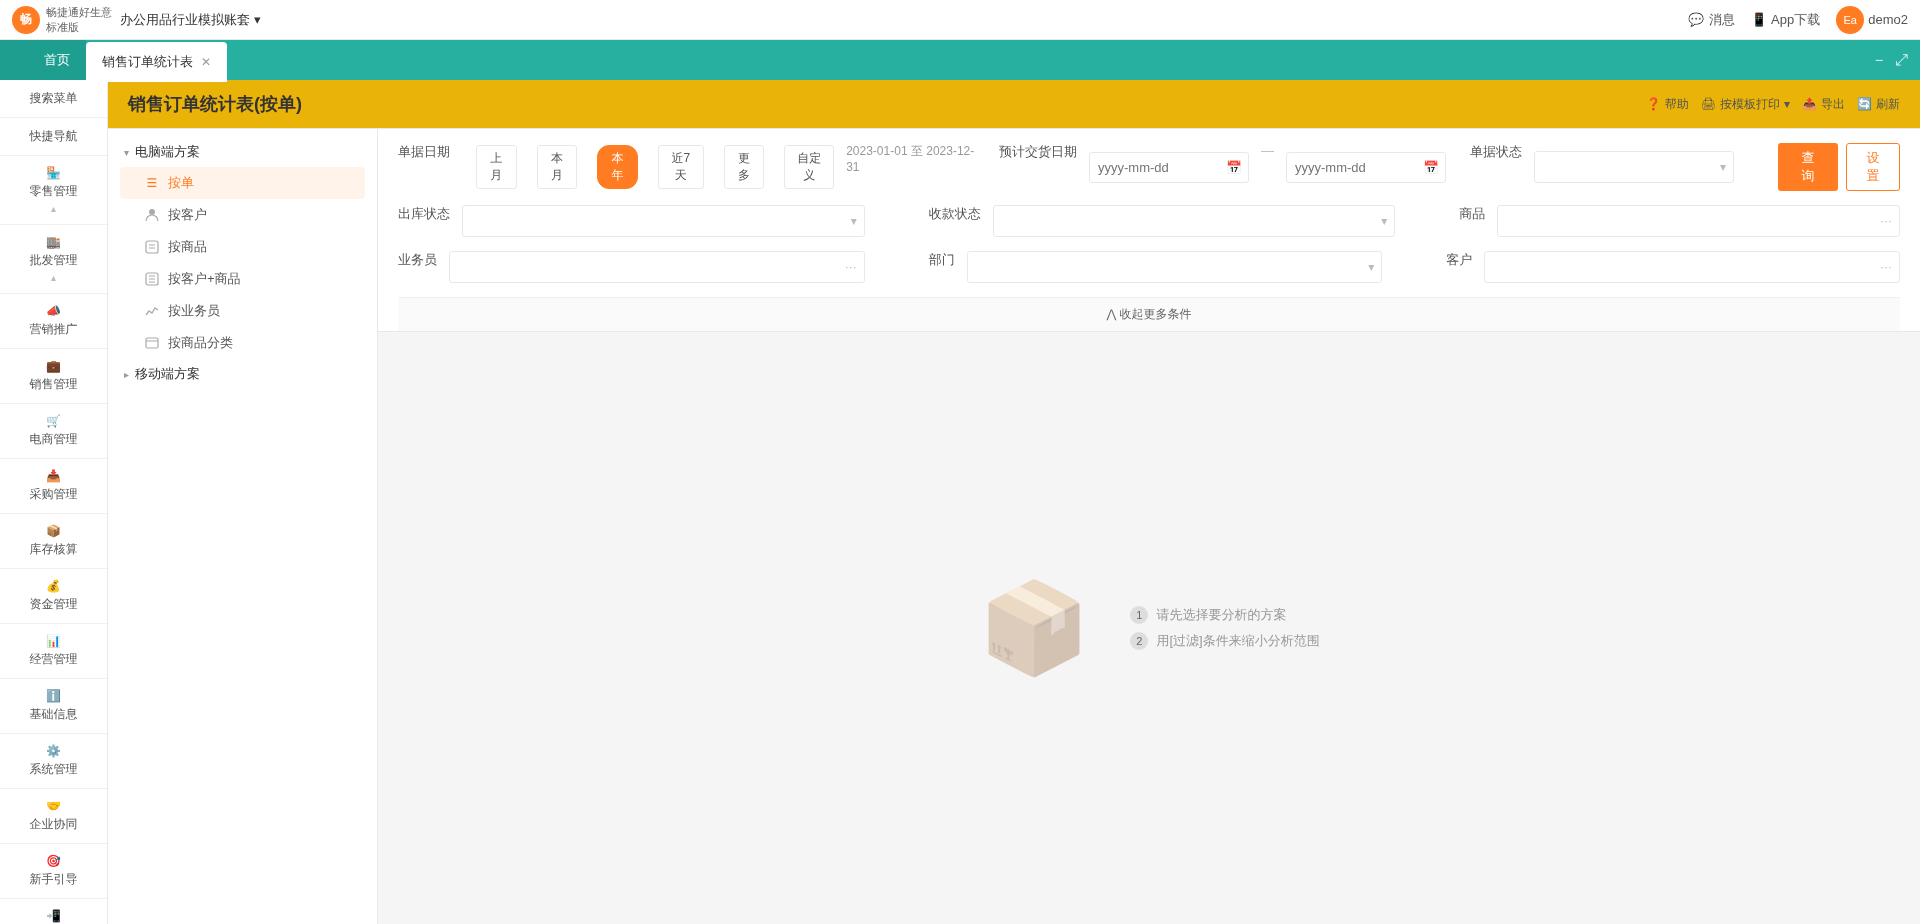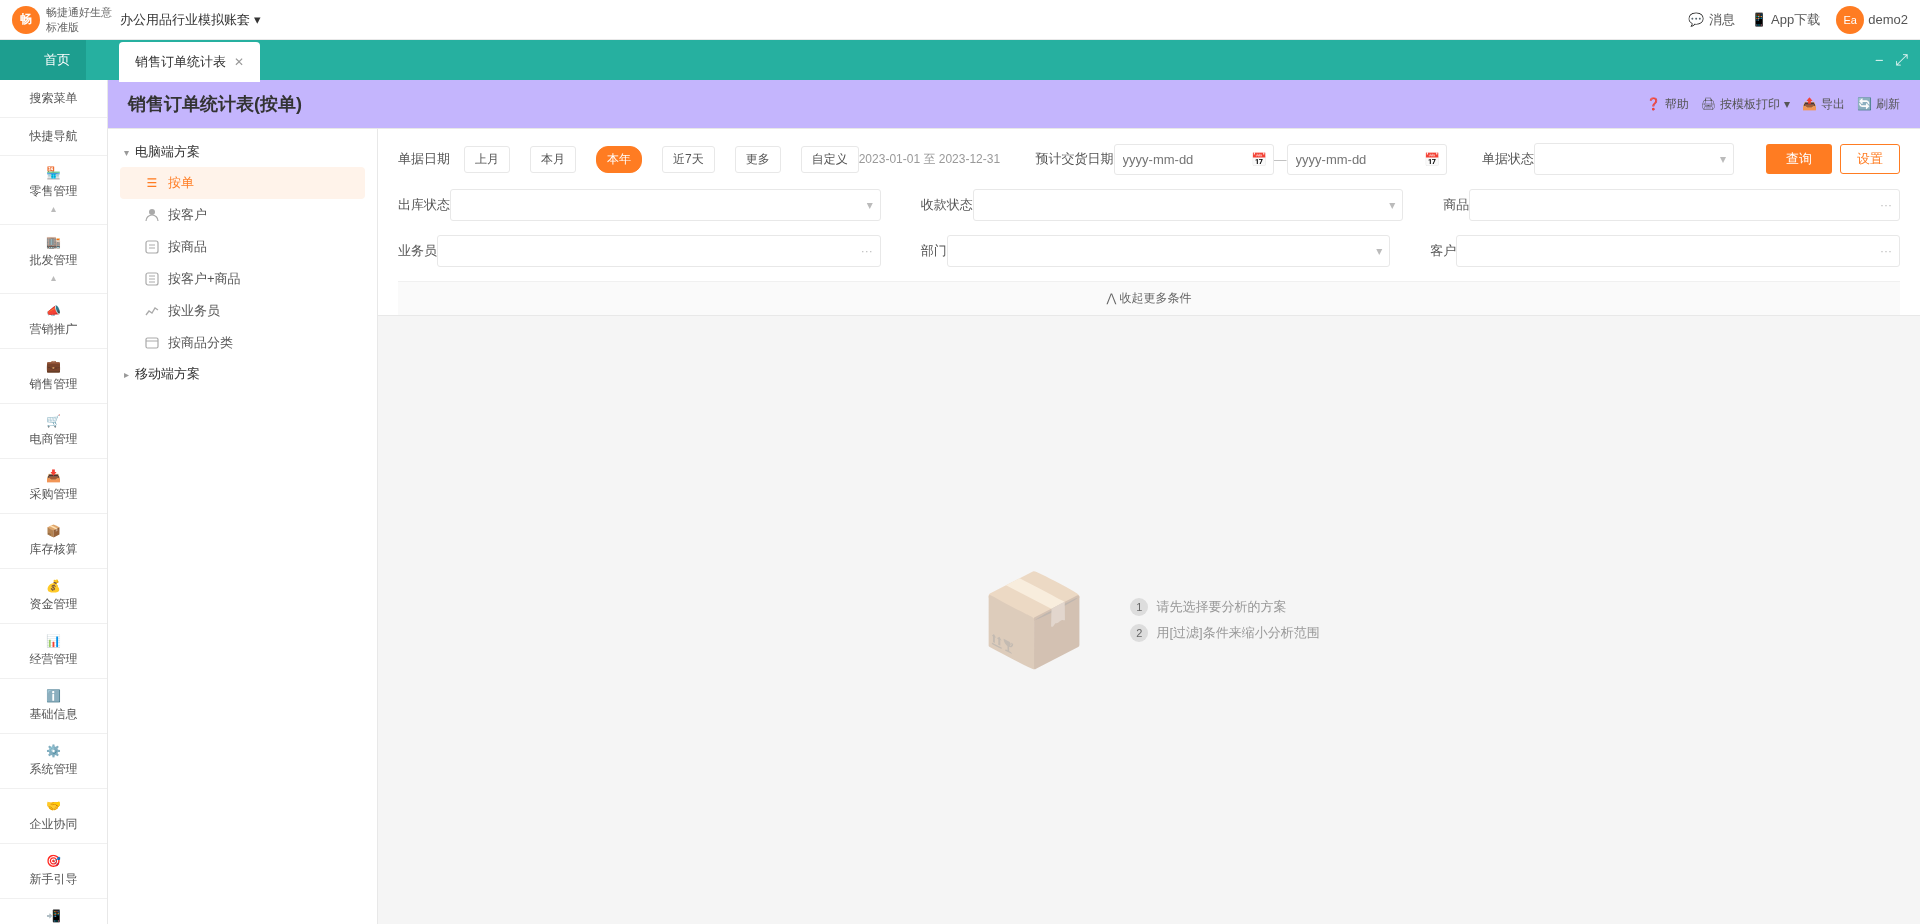--- a/index.html
+++ b/index.html
@@ -36,21 +36,21 @@
       height: 100%;
       display: flex;
       align-items: center;
       padding: 0 16px;
       cursor: pointer;
       color: rgba(255,255,255,0.85);
       font-size: 13px;
       position: relative;
     }
     .tab-item.home { background: #1d9e8f; color: #fff; padding-left: 44px; }
-    .tab-item.active { background: #fff; color: #333; border-radius: 4px 4px 0 0; margin-top: 4px; margin-left: 33px; }
+    .tab-item.active { background: #fff; color: #333; border-radius: 4px 4px 0 0; margin-top: 4px; }
     .tab-close { margin-left: 8px; color: #999; font-size: 12px; cursor: pointer; }
     .tab-bar-actions { margin-left: auto; display: flex; align-items: center; gap: 8px; padding-right: 12px; }
     .tab-bar-actions span { color: rgba(255,255,255,0.85); cursor: pointer; font-size: 16px; }
 
     
     .main-content {
       display: flex;
       flex: 1;
       overflow: hidden;
     }
@@ -70,21 +70,21 @@
     .page-area {
       flex: 1;
       display: flex;
       flex-direction: column;
       overflow: hidden;
       background: #f5f5f5;
     }
 
     
     .page-header {
-      background: #c4b5fd;
+      background: #eab308;
       padding: 12px 20px 0 20px;
       border-bottom: 1px solid #e8e8e8;
       display: flex;
       align-items: center;
       justify-content: space-between;
     }
     .page-title { font-size: 18px; font-weight: bold; color: #333; padding-bottom: 12px; }
     .page-header-actions { display: flex; align-items: center; gap: 12px; padding-bottom: 12px; }
     .page-header-action { display: flex; align-items: center; gap: 4px; font-size: 12px; color: #555; cursor: pointer; }
 
@@ -134,21 +134,21 @@
       font-size: 13px;
       color: #555;
       border-radius: 4px;
     }
     .scheme-item.active { background: #fff3ea; color: #ff7c22; }
     .scheme-item .scheme-icon { width: 16px; height: 16px; display: flex; align-items: center; justify-content: center; font-size: 12px; color: #ff7c22; }
 
     
     .filter-row {
       display: flex;
-      align-items: center;
+      gap: 12px;
       margin-bottom: 14px;
     }
     .filter-date-group { display: flex; align-items: center; gap: 6px; }
     .date-btn { padding: 4px 10px; border: 1px solid #e8e8e8; border-radius: 3px; font-size: 12px; color: #555; cursor: pointer; background: #fff; margin-left: 14px; }
     .date-btn.active { background: #ff7c22; color: #fff; border-color: #ff7c22; border-radius: 12px; }
     .date-range-text { font-size: 12px; color: #999; }
     .filter-select-wrap {
       flex: 1;
       position: relative;
       display: flex;

